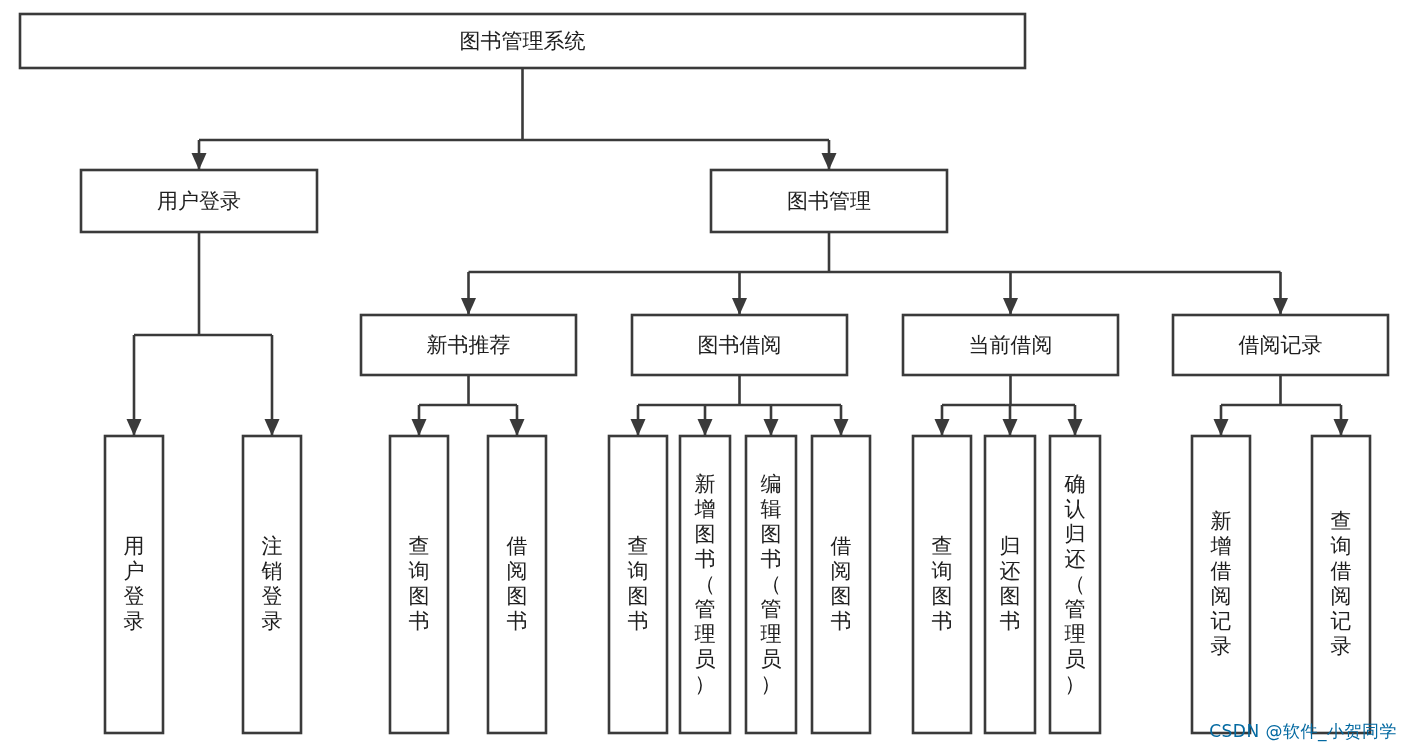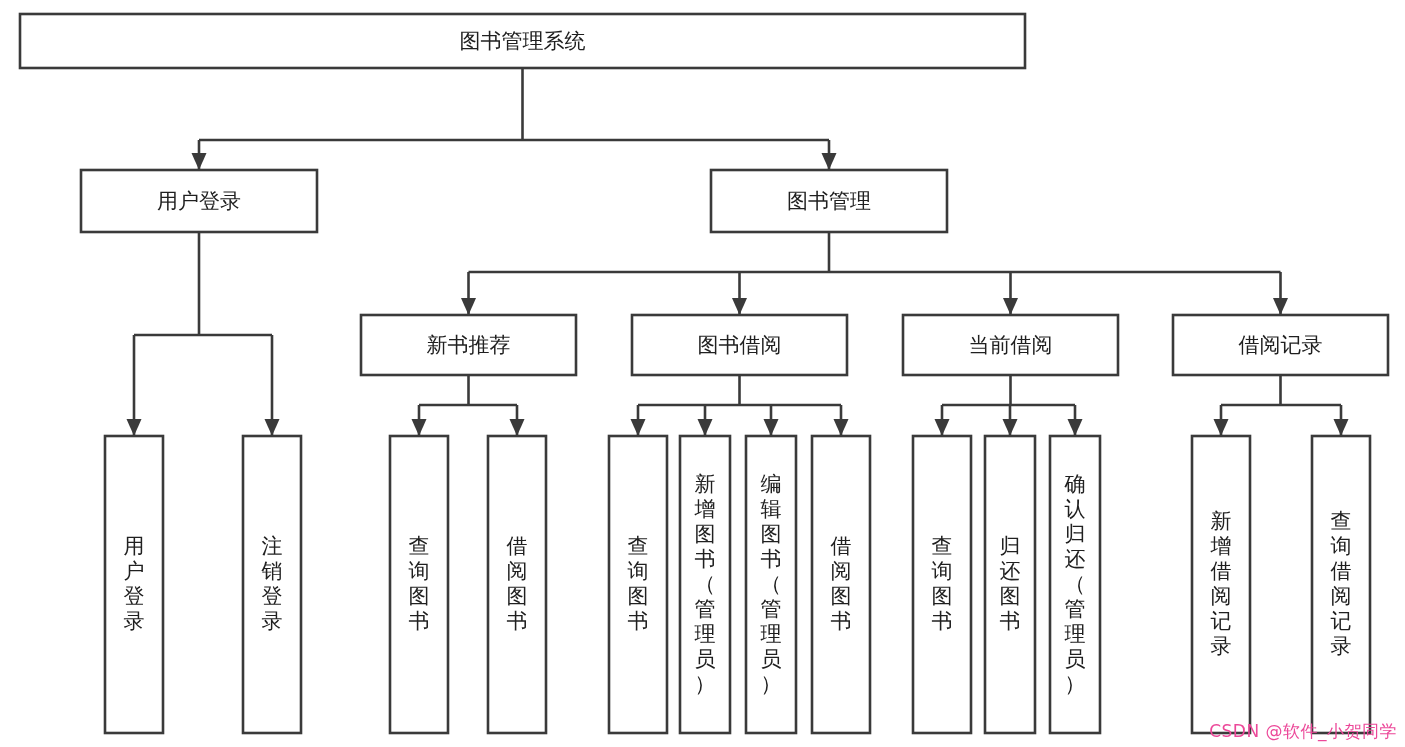--- a/index.html
+++ b/index.html
@@ -47,21 +47,21 @@
     font-family: "DejaVu Sans", "Liberation Sans", sans-serif;
     font-size: 21px;
     text-anchor: middle;
   }
   .watermark {
     position: absolute;
     right: 8px;
     bottom: 4px;
     font-family: "DejaVu Sans", "Liberation Sans", sans-serif;
     font-size: 17px;
-    color: #ec4899;
+    color: #0369a1;
     letter-spacing: 0.5px;
     white-space: nowrap;
     user-select: none;
   }
 </style>
 </head>
 <body>
 
 <svg id="canvas" viewBox="0 0 1405 747">
     <g>

